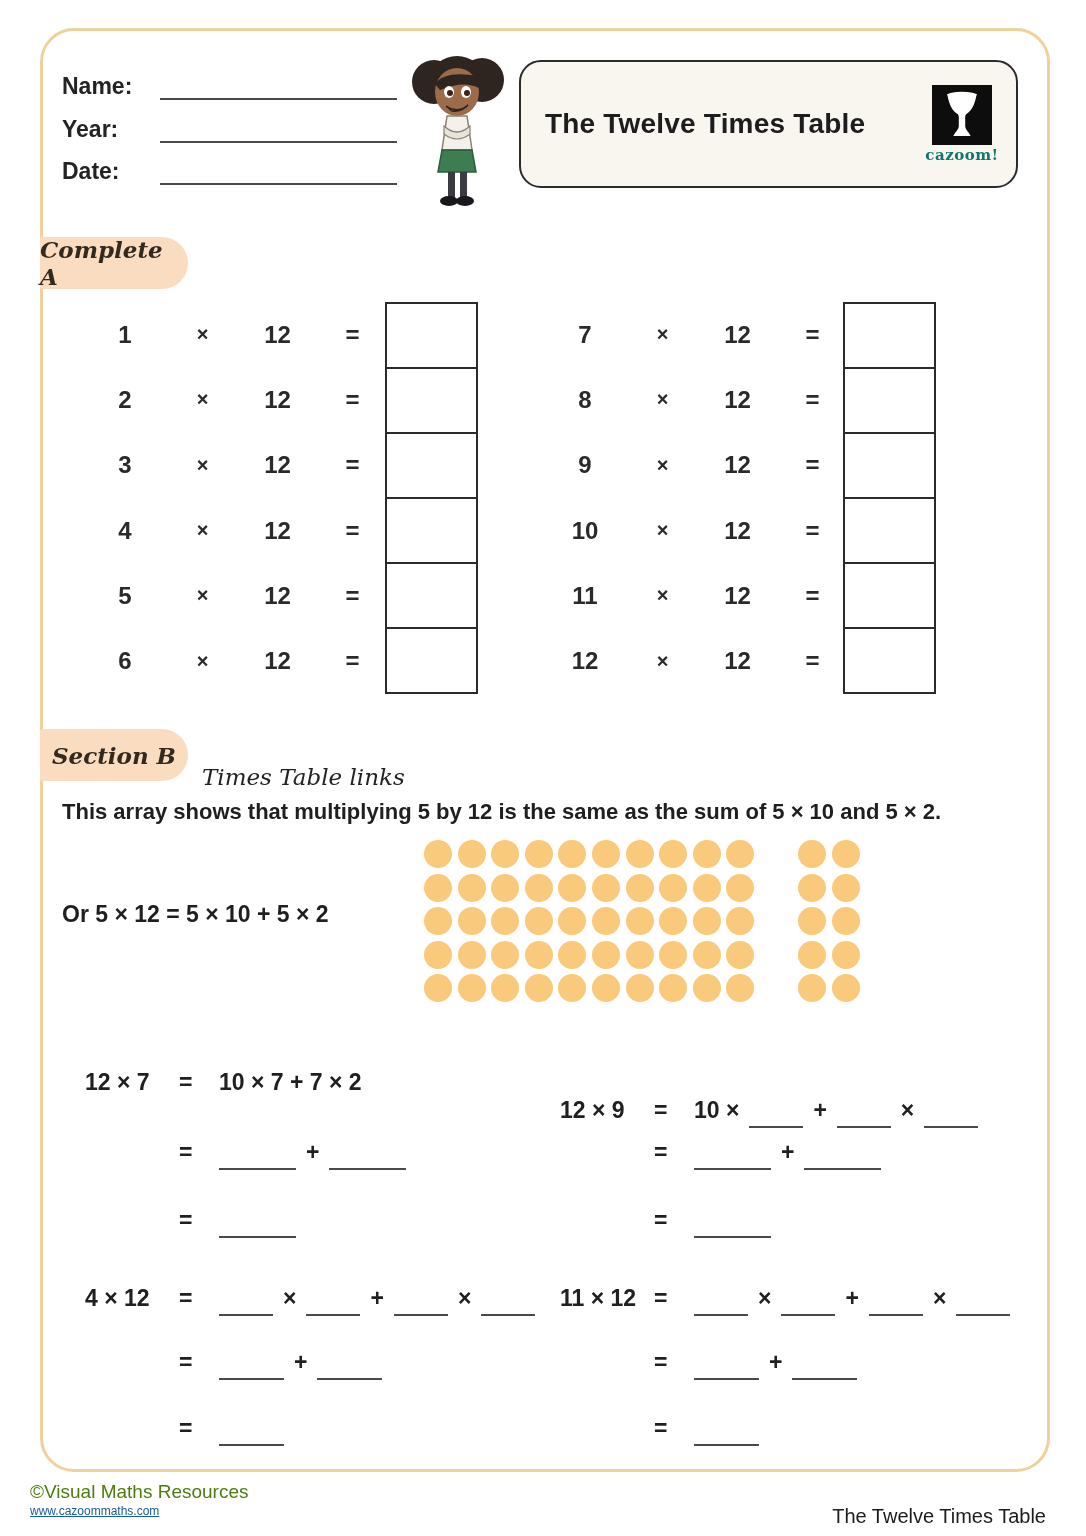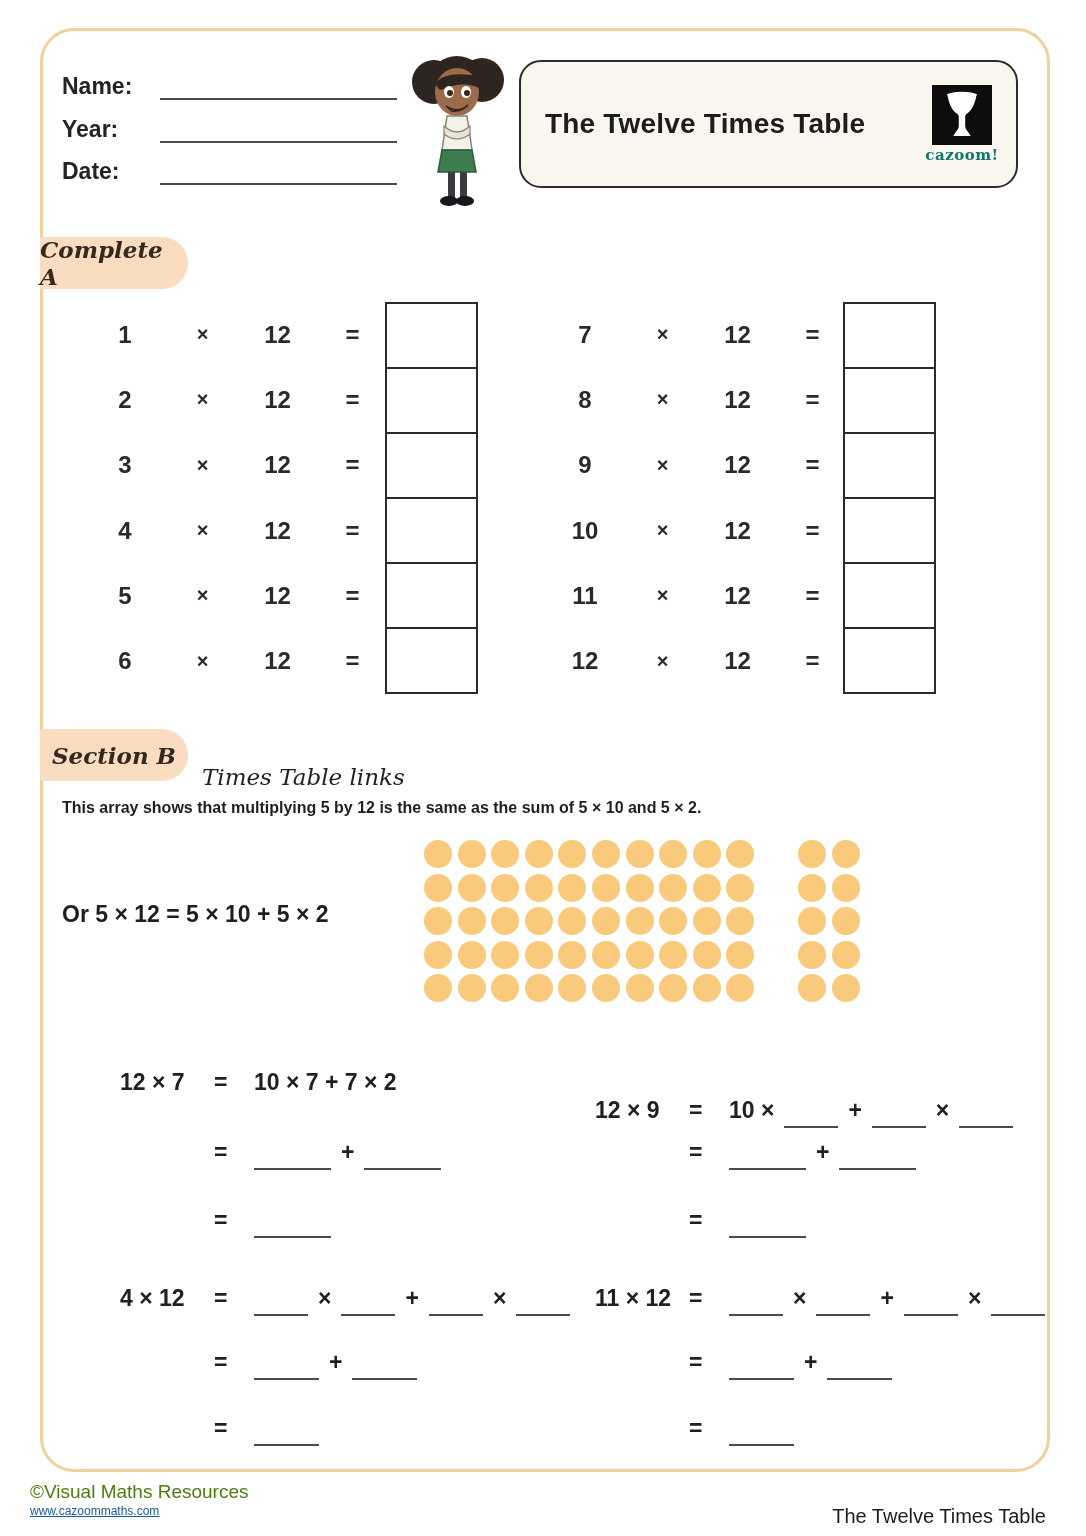--- a/index.html
+++ b/index.html
@@ -40,26 +40,26 @@
     grid-auto-rows:65.3px; align-items:center; text-align:center;
     font-size:24px; font-weight:bold; color:#2a2a2a;
   }
   .mul-grid .xsign { font-size:20px; }
   .box-col { position:absolute; top:302px; width:93px; }
   .answer-box {
     width:93px; height:67px; border:2px solid #2b2b2b; box-sizing:border-box; background:#fff; margin-top:-2px;
   }
   .answer-box:first-child { margin-top:0; }
   
-  .sentence { position:absolute; left:62px; font-size:16px; font-weight:bold; color:#1f1f1f; }
+  .sentence { position:absolute; left:62px; font-size:22px; font-weight:bold; color:#1f1f1f; }
   .dot-grid { position:absolute; display:grid; }
   .dot { width:28px; height:28px; border-radius:50%; background:var(--dot,#F9CA7B); }
   
   .eq-row { position:absolute; display:flex; align-items:center; height:40px; font-size:23px; font-weight:bold; color:#202020; }
-  .eq-lhs { width:94px; white-space:nowrap;margin-left:35px; }
+  .eq-lhs { width:94px; white-space:nowrap; }
   .eq-sign { width:40px; text-align:left; }
   .eq-rhs { display:flex; align-items:center; gap:10px;justify-content:flex-end; }
   .eq-rhs .tok { white-space:nowrap; }
   .blank { display:inline-block; height:20px; border-bottom:2px solid #4a4a4a; transform:translateY(7px); }
   
   .footer-credit { position:absolute; left:30px; top:1481px; font-size:19px; color:#4d7c0f; }
   .footer-link { position:absolute; left:30px; top:1504px; font-size:12px; color:var(--link,#1a5aa0); text-decoration:underline; }
   .footer-title { position:absolute; right:40px; top:1505px; font-size:20px; color:#1c1c1c; }
 </style>
 </head>

